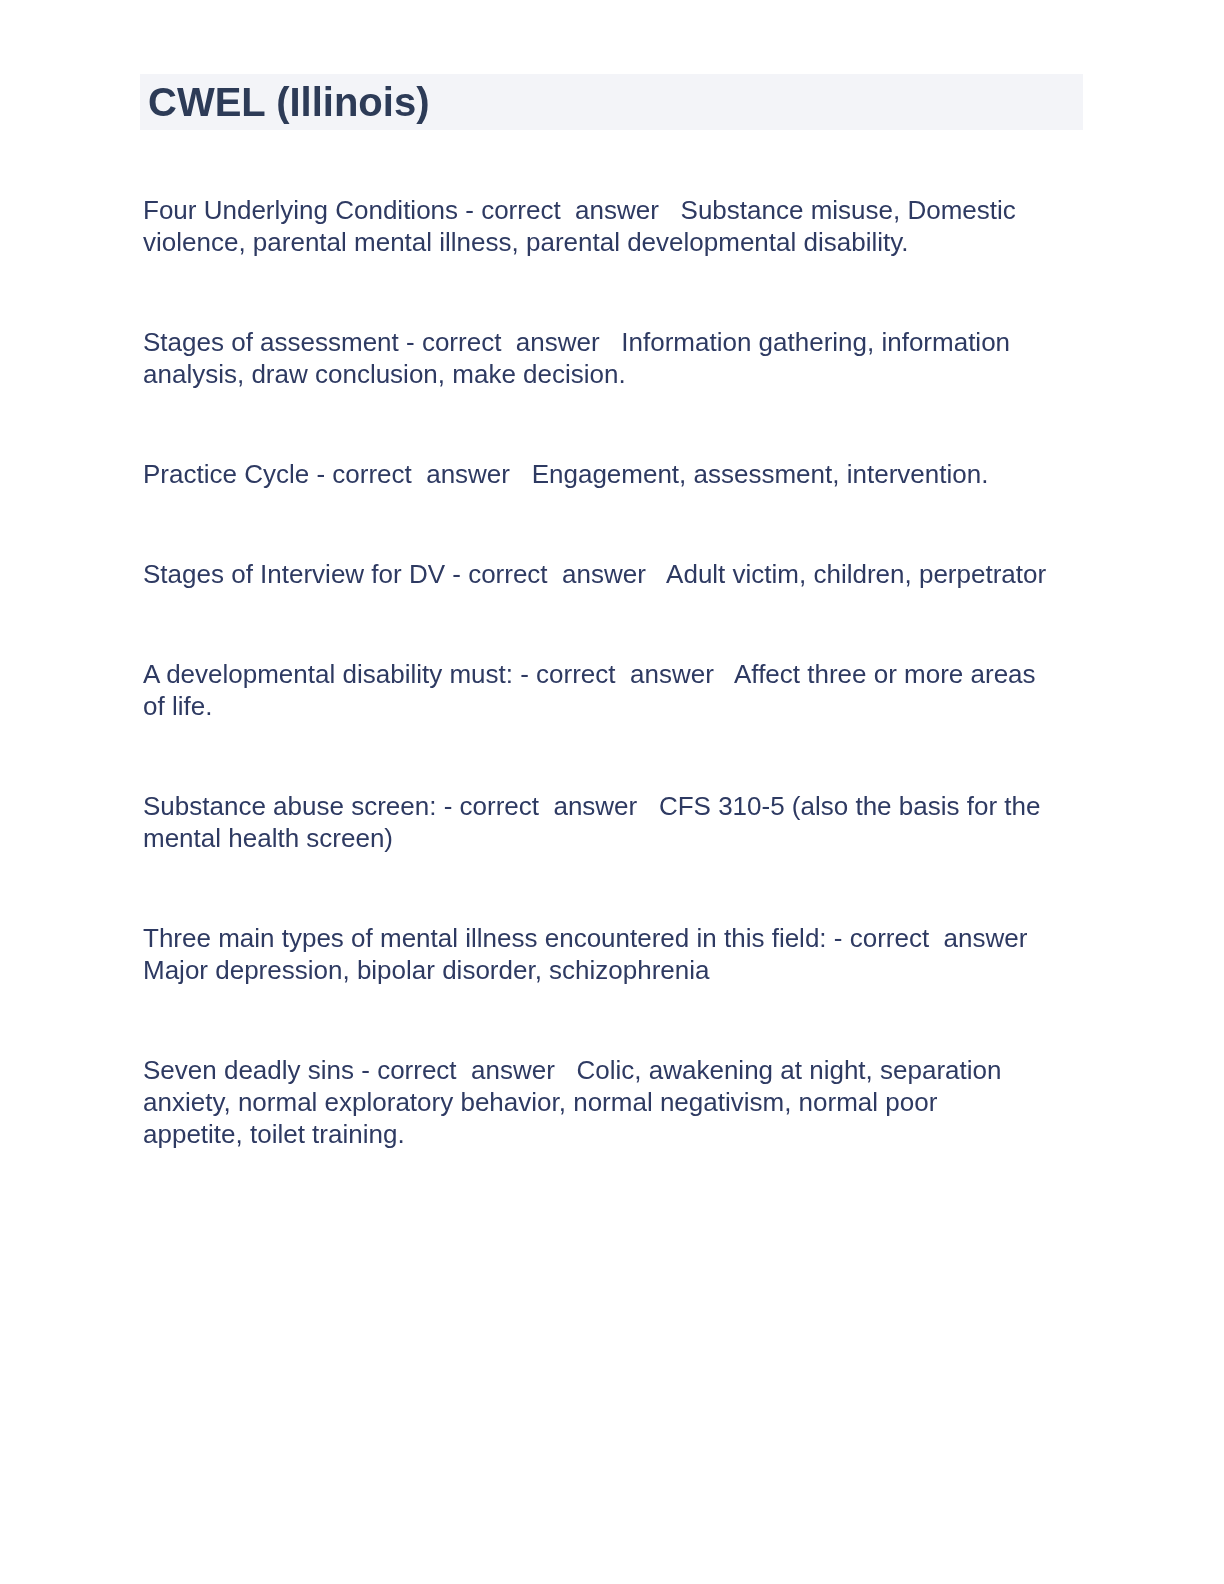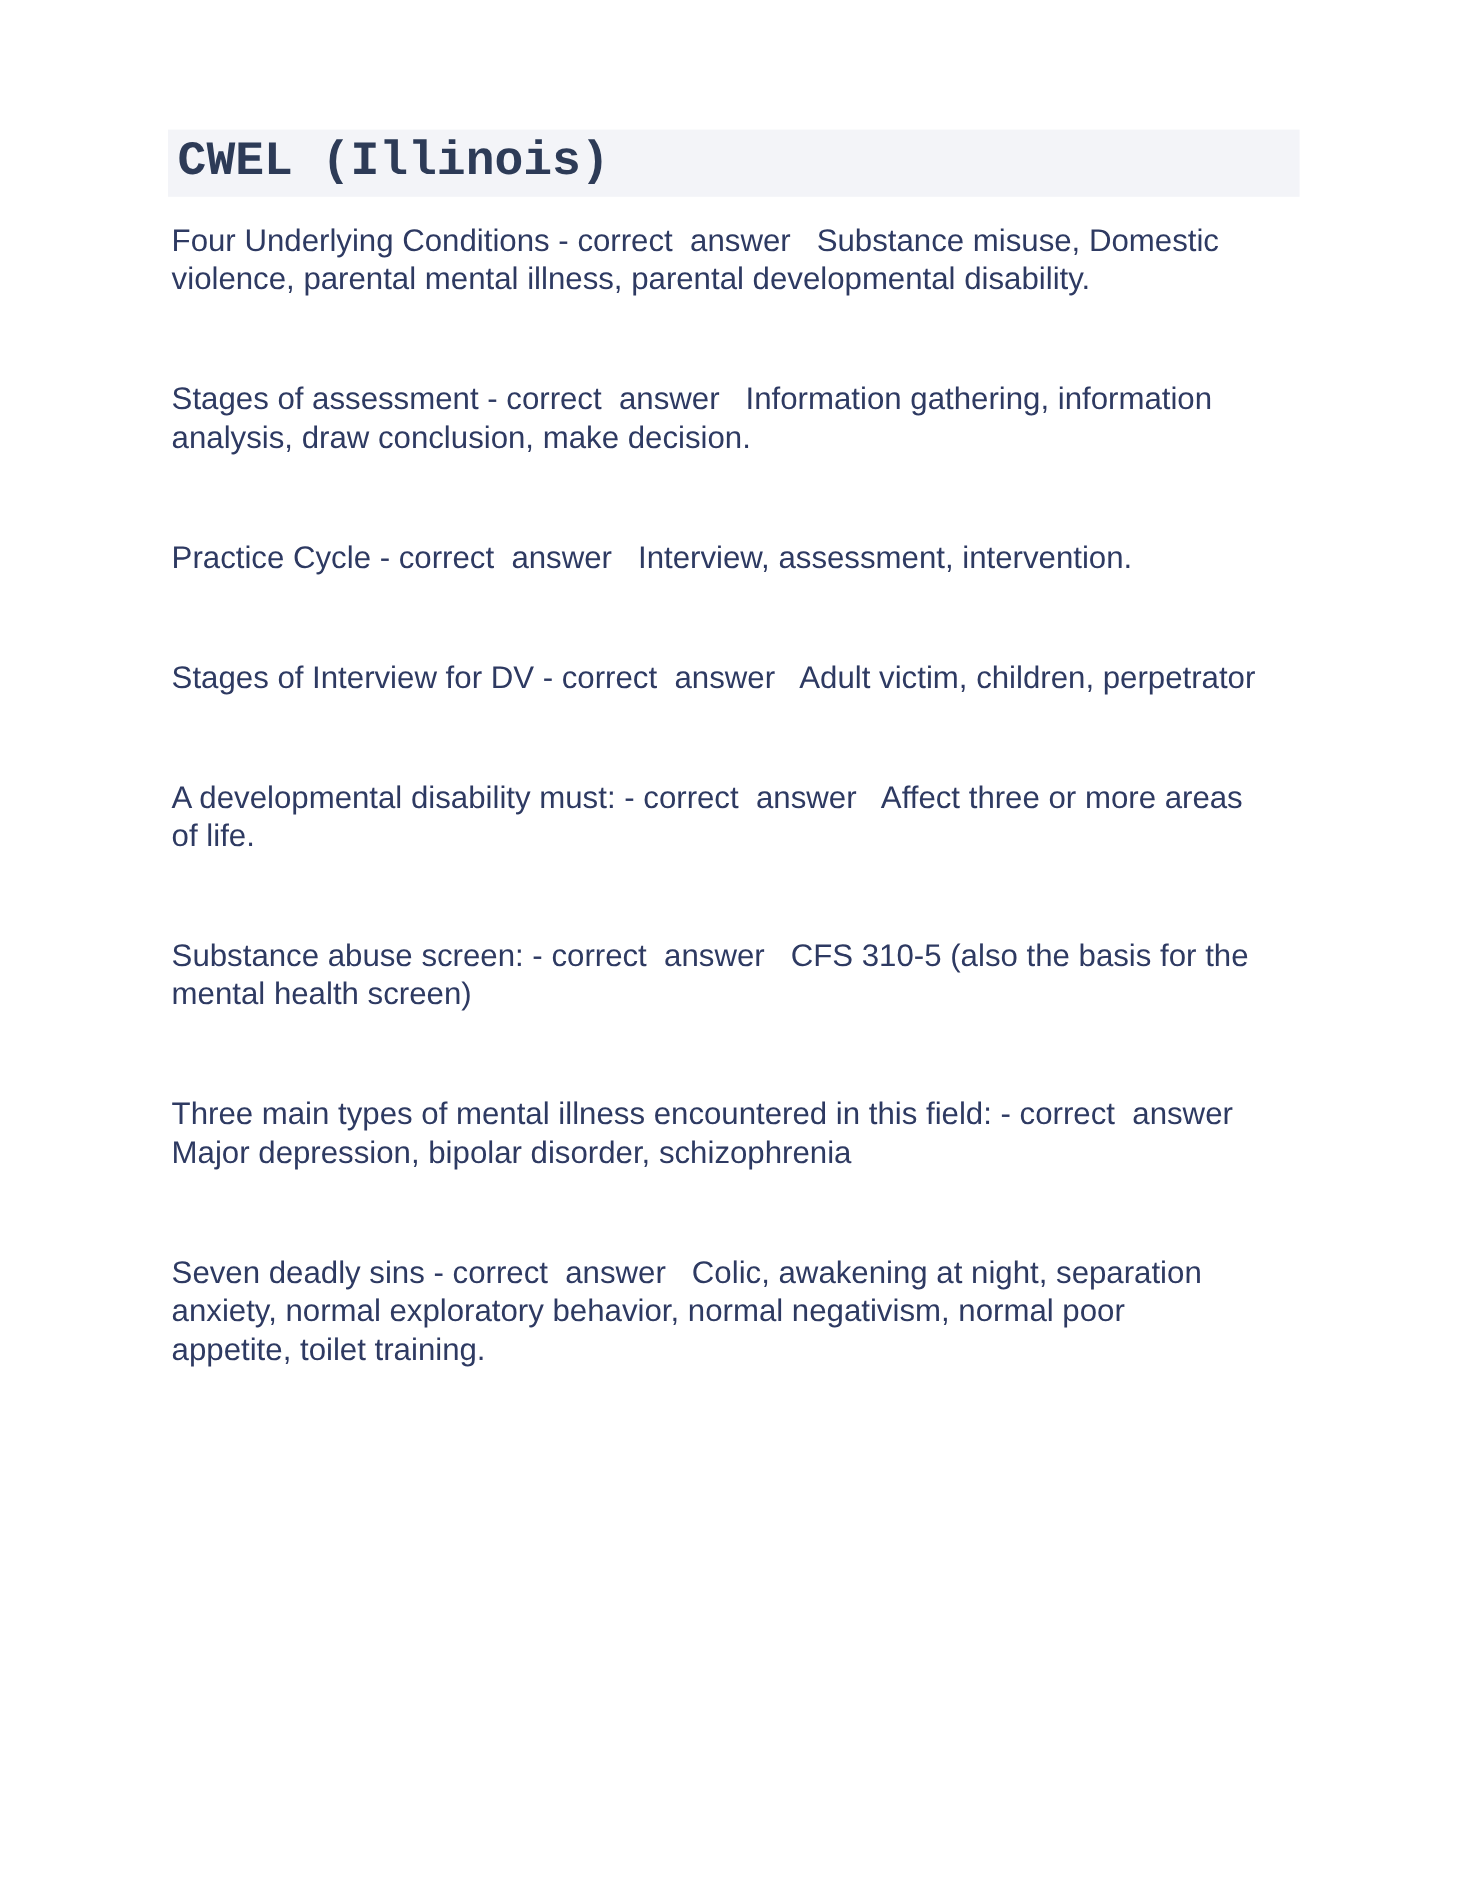--- a/index.html
+++ b/index.html
@@ -20,37 +20,36 @@
     font-family: "Liberation Sans", sans-serif;
     overflow: hidden;
   }
   .page {
     position: relative;
     width: 1224px;
     height: 1584px;
     background: var(--page-bg);
   }
   .title-bar {
-    margin: 108px 0 0 140px;
+    margin: 74px 0 0 140px;
     width: 943px;
     height: 56px;
     background: var(--heading-bg);
-    font-family: Liberation Mono, monospace;
   }
   .title-bar h1 {
     margin: 0;
     padding-left: 8px;
     font-size: 40px;
     line-height: 56px;
     font-weight: bold;
     color: var(--heading-text);
   }
   .content {
     margin-left: 143px;
-    margin-top: 20px;
+    margin-top: 64px;
     width: 985px;
   }
   .qa-paragraph {
     margin: 0 0 68px 0;
     font-size: 26px;
     line-height: 32px;
     color: var(--body-text);
     white-space: pre-wrap;
   }
 </style>
@@ -59,21 +58,21 @@
 
 <div class="page">
   <header class="title-bar">
     <h1>CWEL (Illinois)</h1>
   </header>
   <main class="content">
       <p class="qa-paragraph">Four Underlying Conditions - correct  answer   Substance misuse, Domestic
 violence, parental mental illness, parental developmental disability.</p>
       <p class="qa-paragraph">Stages of assessment - correct  answer   Information gathering, information
 analysis, draw conclusion, make decision.</p>
-      <p class="qa-paragraph">Practice Cycle - correct  answer   Interview, assessment, intervention.</p>
+      <p class="qa-paragraph">Practice Cycle - correct  answer   Engagement, assessment, intervention.</p>
       <p class="qa-paragraph">Stages of Interview for DV - correct  answer   Adult victim, children, perpetrator</p>
       <p class="qa-paragraph">A developmental disability must: - correct  answer   Affect three or more areas
 of life.</p>
       <p class="qa-paragraph">Substance abuse screen: - correct  answer   CFS 310-5 (also the basis for the
 mental health screen)</p>
       <p class="qa-paragraph">Three main types of mental illness encountered in this field: - correct  answer
 Major depression, bipolar disorder, schizophrenia</p>
       <p class="qa-paragraph">Seven deadly sins - correct  answer   Colic, awakening at night, separation
 anxiety, normal exploratory behavior, normal negativism, normal poor
 appetite, toilet training.</p>

